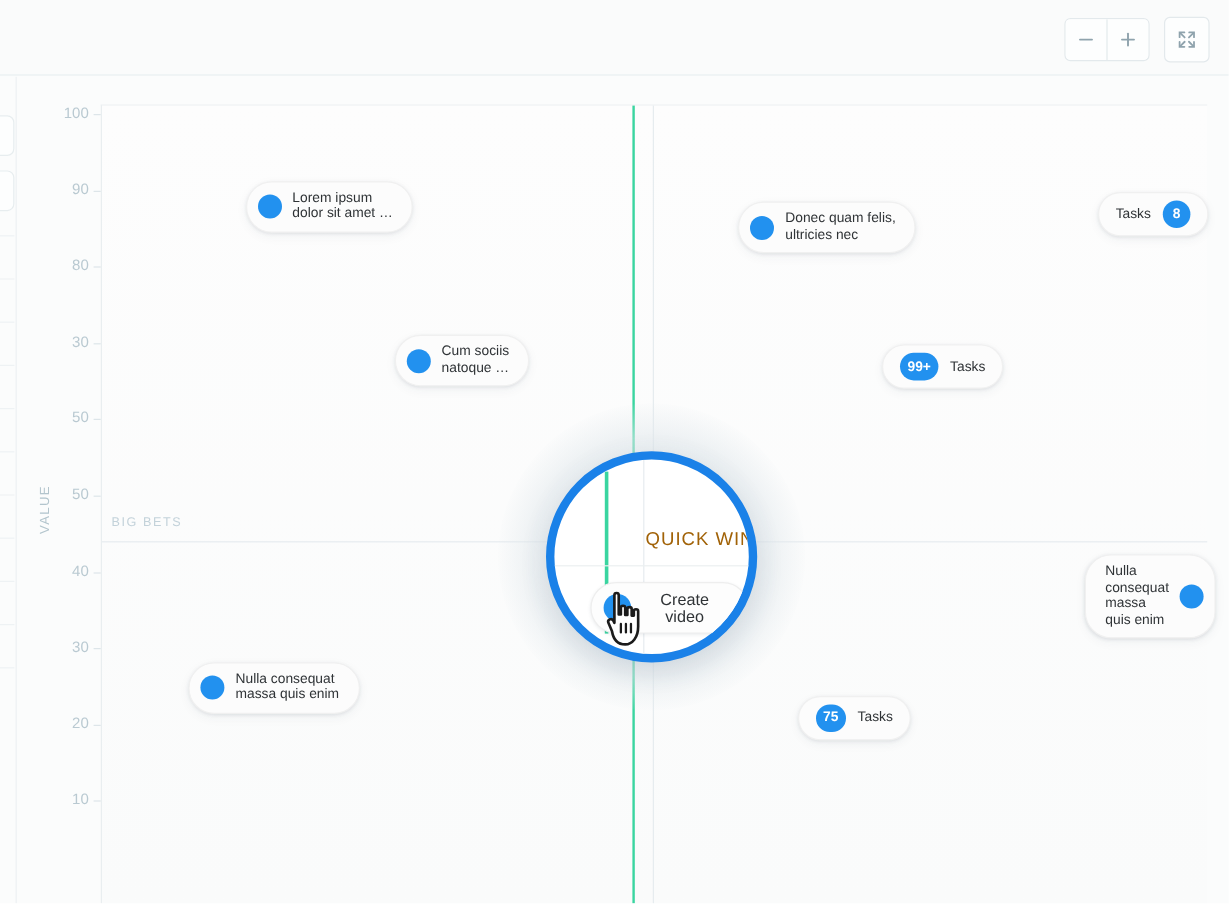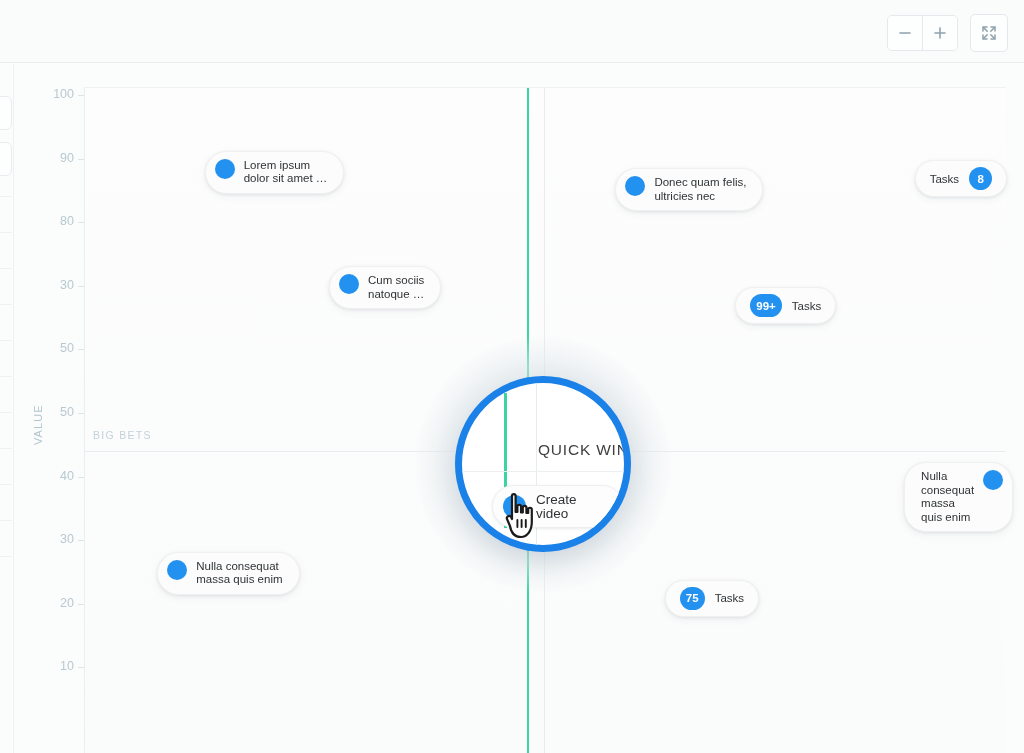--- a/index.html
+++ b/index.html
@@ -125,21 +125,21 @@
     position: absolute;
     font-size: 10.5px;
     letter-spacing: 1.3px;
     color: #c3d2da;
     white-space: nowrap;
   }
 
   
   .pill {
     position: absolute;
-    display: flex; 
+    display: flex; align-items: center;
     gap: 9px;
     background: #fcfcfc;
     border: 1px solid #f0f0f0;
     border-radius: 22px;
     padding: 7px 16px 7px 9px;
     box-shadow: 0 1px 3px rgba(40,60,80,.10), 0 3px 10px rgba(40,60,80,.05);
     box-sizing: border-box;
     cursor: pointer;
   }
   .pill.reverse { flex-direction: row-reverse; padding: 7px 9px 7px 16px; }
@@ -218,33 +218,34 @@
   .lens-green {
     position: absolute; top: 10px; width: 3px; height: 135px; background: #3ad5a0;
   }
   .lens-hline {
     position: absolute; left: 0; right: 0; height: 1px; background: #eceff1;
   }
   .lens-quad {
     position: absolute;
     font-size: 15.5px;
     letter-spacing: .8px;
-    color: #404040;
+    color: #a16207;
     white-space: nowrap;
   }
   .lens-pill {
     position: absolute;
     display: flex; align-items: center; gap: 10px;
     background: #fdfdfd;
     border: 1px solid #eeeeee;
     border-radius: 22px;
     padding: 7px 18px 7px 10px;
     box-shadow: 0 1px 3px rgba(40,60,80,.10);
     box-sizing: border-box;
     cursor: pointer;
+    text-align: center;
   }
   .lens-pill .dot { width: 23px; height: 23px; }
   .lens-pill .pill-text { font-size: 13.5px; }
 
   .cursor-hand { position: absolute; pointer-events: none; }
 </style>
 </head>
 <body>
 
 <div id="app">
@@ -349,21 +350,21 @@
     <div class="drag-line" style="left:442px"></div>
 
     <div class="quad-label" style="left:8px; top:341px">BIG BETS</div>
 
     <div id="items">
         <div class="pill" style="left: 119.653px; top: 62.82px;">
           <span class="dot"></span>
           <span class="pill-text">Lorem ipsum
 dolor sit amet …</span>
         </div>
-        <div class="pill" style="left: 244.027px; top: 178px;">
+        <div class="pill" style="left: 244.027px; top: 191px;">
           <span class="dot"></span>
           <span class="pill-text">Cum sociis
 natoque …</span>
         </div>
         <div class="pill" style="left: 530.397px; top: 80px;">
           <span class="dot"></span>
           <span class="pill-text">Donec quam felis,
 ultricies nec</span>
         </div>
         <div class="pill" style="left: 72.2716px; top: 463.5px;">

